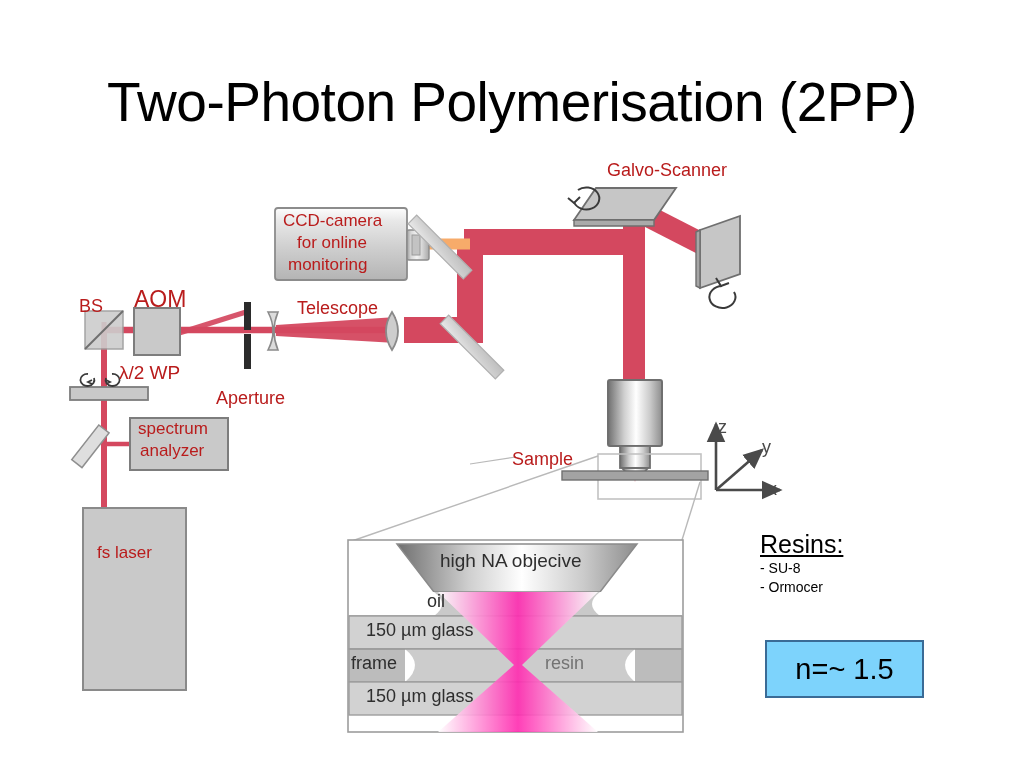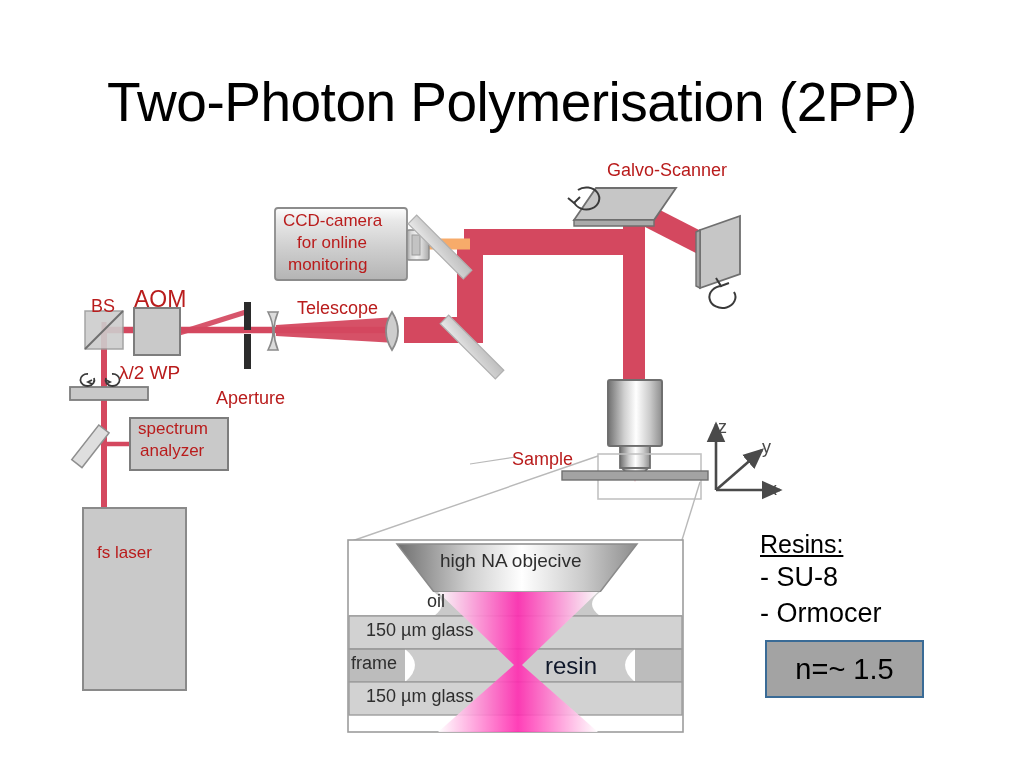--- a/index.html
+++ b/index.html
@@ -23,26 +23,26 @@
     position:absolute;font-family:"Liberation Sans", sans-serif;
     color:#b91c1c;font-size:17px;line-height:1.12;white-space:nowrap;
   }
 
   .resins-block{position:absolute;left:760px;top:518px;}
   .resins-head{
     font-size:25px;color:#000;text-decoration:underline;
     font-family:"Liberation Sans", sans-serif;line-height:1.15;
   }
   .resin-item{
-    font-size:27px;color:#000;font-family:"Liberation Sans", sans-serif;
+    font-size:14px;color:#000;font-family:"Liberation Sans", sans-serif;
     line-height:1.35;
   }
   .nbox{
     position:absolute;left:765px;top:628px;width:155px;height:54px;
-    border:2.5px solid #3a6b96;background:#a3a3a3;
+    border:2.5px solid #3a6b96;background:#7dd3fc;
     display:flex;align-items:center;justify-content:center;
   }
   .nbox span{font-size:29px;color:#000;font-family:"Liberation Sans", sans-serif;}
 
   .citation{
     position:absolute;left:0;top:730px;width:1024px;text-align:center;
     font-size:20px;color:#000;font-family:"Liberation Sans", sans-serif;
   }
   .citation i{font-style:italic;}
   .citation b{font-weight:bold;}
@@ -237,42 +237,42 @@
         <rect x="349" y="670" width="333" height="33" fill="#d2d2d2" stroke="#9d9d9d" stroke-width="1.4"></rect>
 
         <g opacity="0.9">
           <polygon points="438,580 598,580 522,653 514,653" fill="url(#gCone)"></polygon>
           <polygon points="514,653 522,653 598,720 438,720" fill="url(#gCone)"></polygon>
         </g>
       </g>
     </svg>
 
     <div class="lbl" style="left:97px;top:531px;font-size:17px;">fs laser</div>
-    <div class="lbl" style="left:79px;top:284px;font-size:18px;margin-left:12px;">BS</div>
+    <div class="lbl" style="left:79px;top:284px;font-size:18px;">BS</div>
     <div class="lbl" style="left:134px;top:275px;font-size:23px;">AOM</div>
     <div class="lbl" style="left:119px;top:350px;font-size:19px;">λ/2 WP</div>
     <div class="lbl" style="left:138px;top:407px;font-size:17px;">spectrum</div>
     <div class="lbl" style="left:140px;top:429px;font-size:17px;">analyzer</div>
     <div class="lbl" style="left:216px;top:364px;font-size:18px;margin-top:12px;">Aperture</div>
     <div class="lbl" style="left:297px;top:286px;font-size:18px;">Telescope</div>
     <div class="lbl" style="left:283px;top:199px;font-size:17px;">CCD-camera</div>
     <div class="lbl" style="left:297px;top:221px;font-size:17px;">for online</div>
     <div class="lbl" style="left:288px;top:243px;font-size:17px;">monitoring</div>
     <div class="lbl" style="left:607px;top:148px;font-size:18px;">Galvo-Scanner</div>
     <div class="lbl" style="left:512px;top:437px;font-size:18px;">Sample</div>
 
     <div class="lbl" style="left:768px;top:467px;font-size:18px;color:#4a4a4a;">x</div>
     <div class="lbl" style="left:762px;top:425px;font-size:18px;color:#4a4a4a;">y</div>
     <div class="lbl" style="left:718px;top:405px;font-size:18px;color:#4a4a4a;">z</div>
 
     <div class="lbl" style="left:440px;top:538px;font-size:19px;color:#2e2e2e;text-align:center;">high NA objecive</div>
     <div class="lbl" style="left:427px;top:579px;font-size:18px;color:#2e2e2e;">oil</div>
     <div class="lbl" style="left:366px;top:608px;font-size:18px;color:#2e2e2e;">150 µm glass</div>
     <div class="lbl" style="left:351px;top:641px;font-size:18px;color:#2e2e2e;">frame</div>
-    <div class="lbl" style="left:545px;top:641px;font-size:24px;color:#0f172a;text-align:right;">resin</div>
+    <div class="lbl" style="left:545px;top:641px;font-size:18px;color:#737373;text-align:right;">resin</div>
     <div class="lbl" style="left:366px;top:674px;font-size:18px;color:#2e2e2e;">150 µm glass</div>
   </div>
 
   <div class="resins-block">
     <div class="resins-head">Resins:</div>
     <div class="resin-item">- SU-8</div>
     <div class="resin-item">- Ormocer</div>
   </div>
 
   <div class="nbox">

